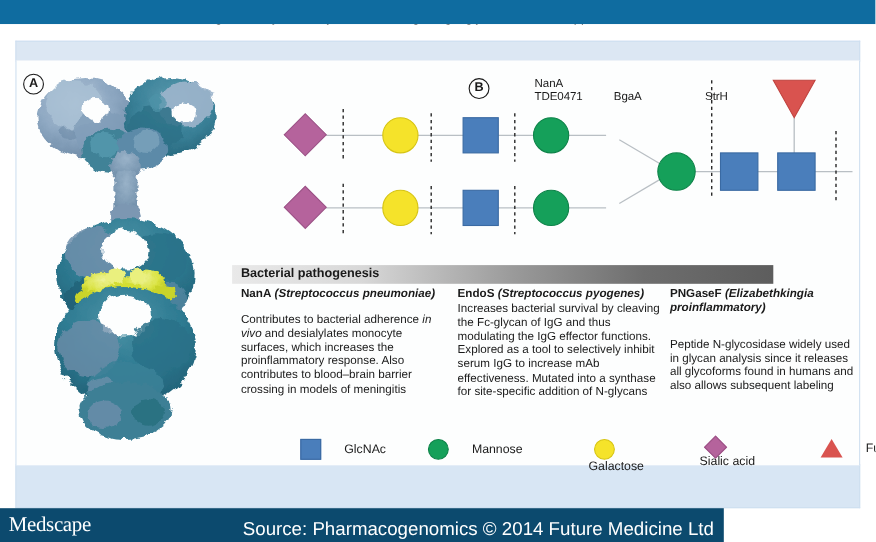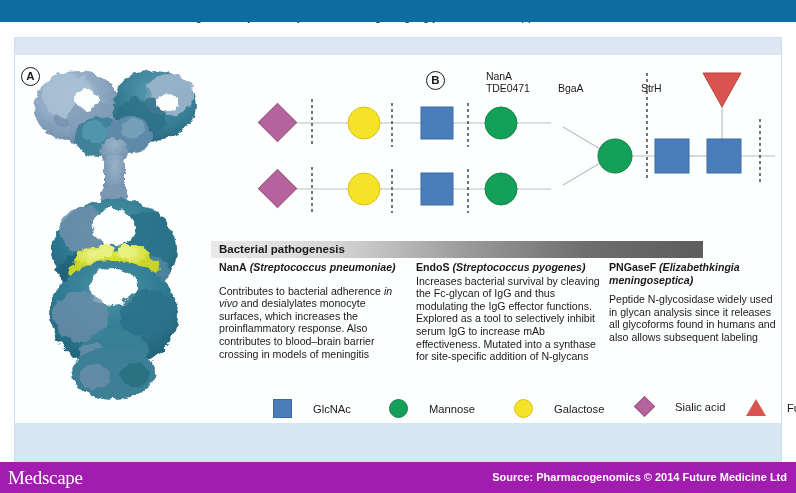--- a/index.html
+++ b/index.html
@@ -87,58 +87,58 @@
   .cols { position: absolute; left: 196px; top: 206px; width: 572px; height: 130px; }
   .col { position: absolute; top: 0; font-size: 10.6px; color: #1a1a1a; line-height: 12.6px; }
   #col-1 { left: 8px;   width: 190px; }
   #col-2 { left: 205px; width: 186px; }
   #col-3 { left: 398px; width: 174px; }
   .col .ttl { font-weight: 700; display: block; margin-bottom: 1px; }
   .col .ttl i { font-weight: 700; font-style: italic; }
   .col .body { display: block; }
   .col .body i { font-style: italic; }
   #col-1 .body { margin-top: 11px; }
-  #col-3 .body { margin-top: 7px; }
+  #col-3 .body { margin-top: 21px; }
 
   
   .legend {
     position: absolute; left: 196px; top: 344px; width: 572px; height: 26px;
   }
   .leg-item { position: absolute; top: 0; display: flex; align-items: center; }
   .leg-item .lbl {
     font-size: 11.2px; color: #1a1a1a; margin-left: 21px; white-space: nowrap;
   }
   #leg-0 { left: 62px; }
   #leg-1 { left: 178px; }
-  #leg-2 { left: 303px; }
-  #leg-3 { left: 424px; }
+  #leg-2 { left: 303px; flex-direction: column; }
+  #leg-3 { left: 404px; flex-direction: column; }
   #leg-4 { left: 535px; }
 
   .sw { width: 19px; height: 19px; flex: 0 0 19px; }
   .sw-square { background: #4a7ebb; border: 1px solid #3a6aa3; }
   .sw-circle { border-radius: 50%; }
   .sw-diamond { transform: rotate(45deg); width: 15px; height: 15px; flex-basis: 15px; margin: 0 2px; }
   .sw-tri {
     width: 0; height: 0; background: none;
     border-left: 10px solid transparent; border-right: 10px solid transparent;
   }
 
   
   .footer {
-    position: absolute; left: 0; bottom: 0; width: 796px; height: 31px;
-    background: #a21caf;
+    position: absolute; left: 0; bottom: 0; width: 658px; height: 31px;
+    background: #0c4a6e;
   }
   .brand {
     position: absolute; left: 8px; top: 5px;
     font-family: "Liberation Serif", serif; font-size: 19px;
     color: #ffffff; letter-spacing: -0.3px;
   }
   .source {
     position: absolute; right: 9px; top: 9px;
-    font-size: 11px; color: #ffffff; white-space: nowrap; font-weight: bold;
+    font-size: 17px; color: #ffffff; white-space: nowrap;
   }
 </style>
 </head>
 <body>
 
 <div id="page">
 
   <div class="top-bar"></div>
 
   <div class="clipped-caption">
@@ -333,21 +333,21 @@
         <span class="ttl"><b>NanA</b> <i>(Streptococcus pneumoniae)</i></span>
         <span class="body">Contributes to bacterial adherence <i>in vivo</i> and desialylates monocyte surfaces, which increases the proinflammatory response. Also contributes to blood–brain barrier crossing in models of meningitis</span>
       </div>
 
       <div class="col" id="col-2">
         <span class="ttl"><b>EndoS</b> <i>(Streptococcus pyogenes)</i></span>
         <span class="body">Increases bacterial survival by cleaving the Fc-glycan of IgG and thus modulating the IgG effector functions. Explored as a tool to selectively inhibit serum IgG to increase mAb effectiveness. Mutated into a synthase for site-specific addition of N-glycans</span>
       </div>
 
       <div class="col" id="col-3">
-        <span class="ttl"><b>PNGaseF</b> <i>(Elizabethkingia meningoseptica)</i></span>
+        <span class="ttl"><b>PNGaseF</b> <i>(Elizabethkingia proinflammatory)</i></span>
         <span class="body">Peptide N-glycosidase widely used in glycan analysis since it releases all glycoforms found in humans and also allows subsequent labeling</span>
       </div>
 
     </div>
 
     <div class="legend">
 
       <div class="leg-item" id="leg-0">
         <span class="sw sw-square"></span>
         <span class="lbl">GlcNAc</span>

